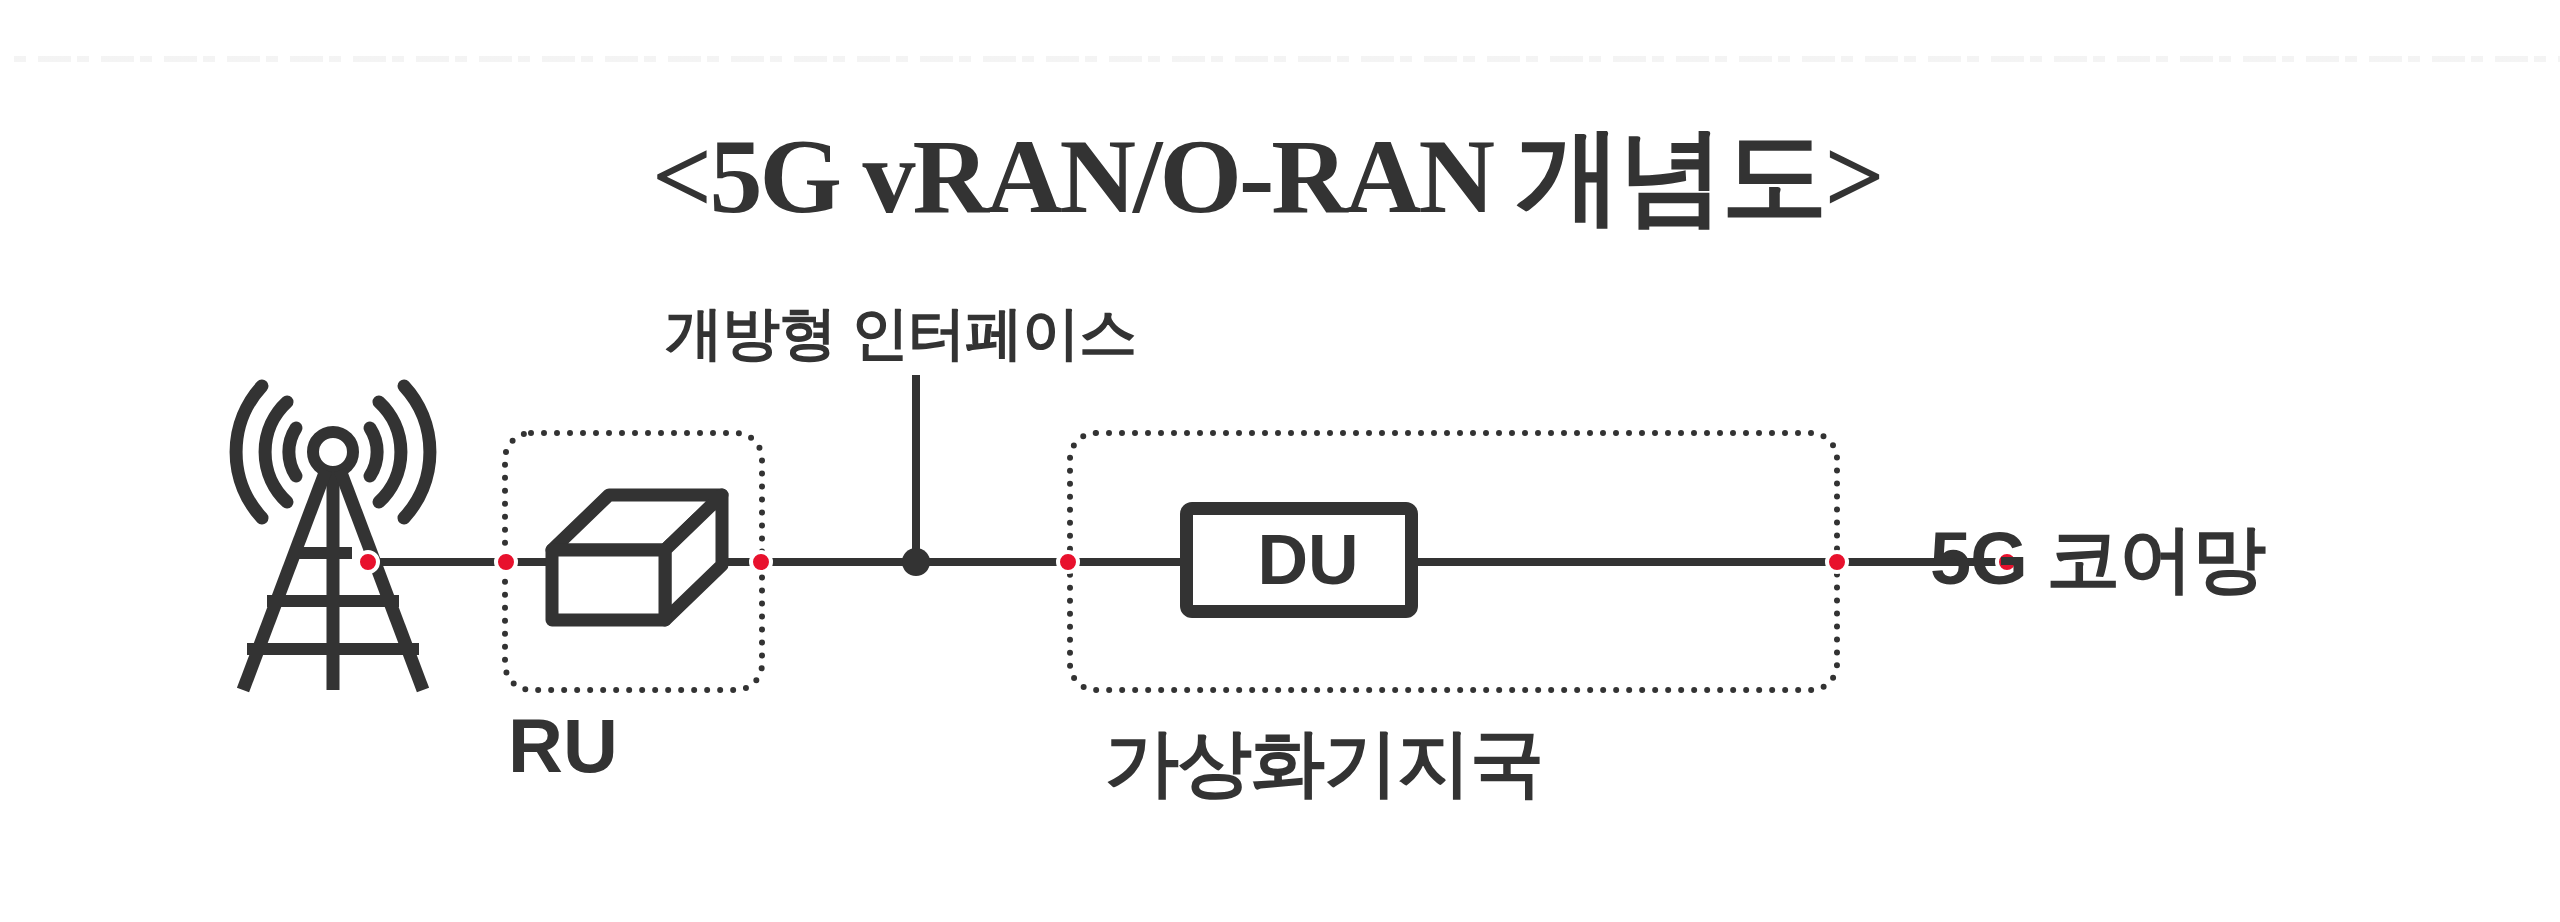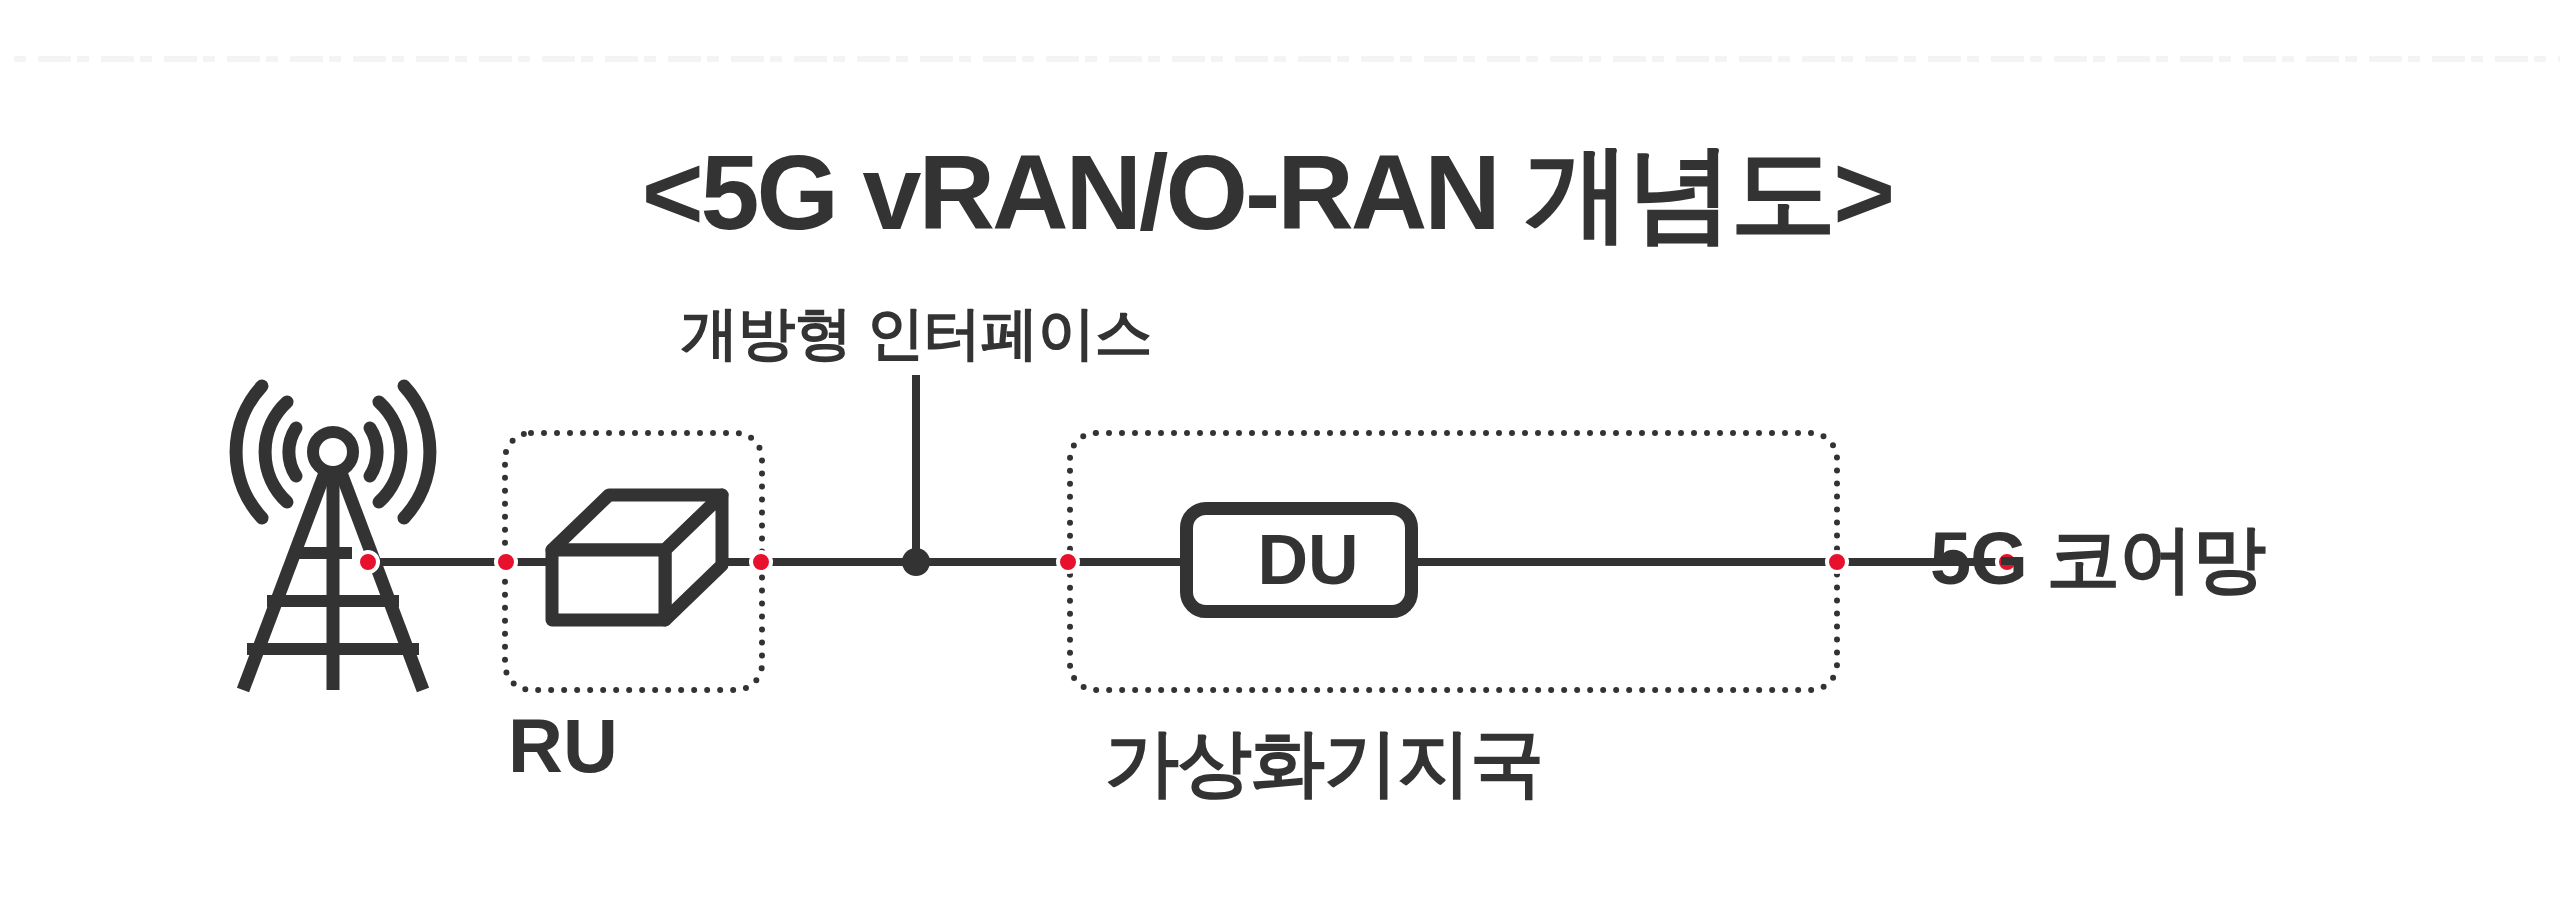--- a/index.html
+++ b/index.html
@@ -21,28 +21,29 @@
   .ink-fill{fill:var(--ink);}
 
   .txt{
     position:absolute;
     color:var(--ink);
     font-weight:700;
     line-height:1.15;
     white-space:nowrap;
   }
   .title{
-    left:640px;top:132px;width:1254px;
+    left:640px;top:116px;width:1254px;
     text-align:center;
     font-size:106px;
     letter-spacing:-3px;
+    font-family:Liberation Serif, serif;
   }
   .lbl-open{
     left:665px;top:300px;width:502px;
-    text-align:center;
+    text-align:left;
     font-size:58px;
     letter-spacing:-1px;
   }
   .lbl-ru{
     left:508px;top:702px;width:252px;
     text-align:left;
     font-size:76px;
   }
   .lbl-vbs{
     left:1105px;top:720px;width:700px;
@@ -54,21 +55,21 @@
     left:1930px;top:516px;
     font-size:74px;
     letter-spacing:-1px;
   }
   .unit-box{
     position:absolute;
     top:502px;width:238px;height:116px;
     box-sizing:border-box;
     background:#ffffff;
     border:13px solid var(--ink);
-    border-radius:26px;
+    border-radius:12px;
     display:flex;align-items:center;justify-content:center;
     color:var(--ink);
     font-size:70px;font-weight:700;padding-left:18px;
   }
   .unit-du{left:1180px;}
   .unit-cu{left:1488px;}
   .watermark-row{
     position:absolute;left:14px;top:56px;right:0;height:6px;
     background:repeating-linear-gradient(90deg,
       #f1f1f1 0 12px, transparent 12px 24px,

